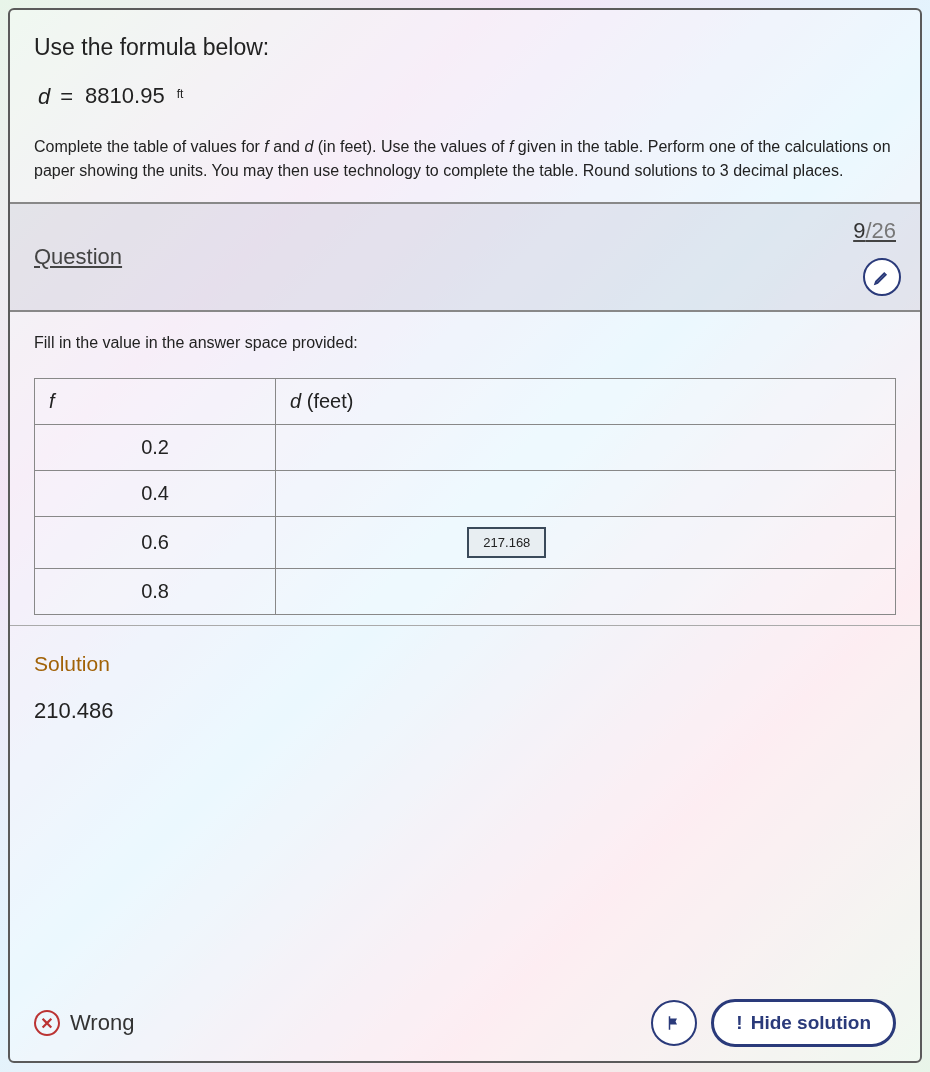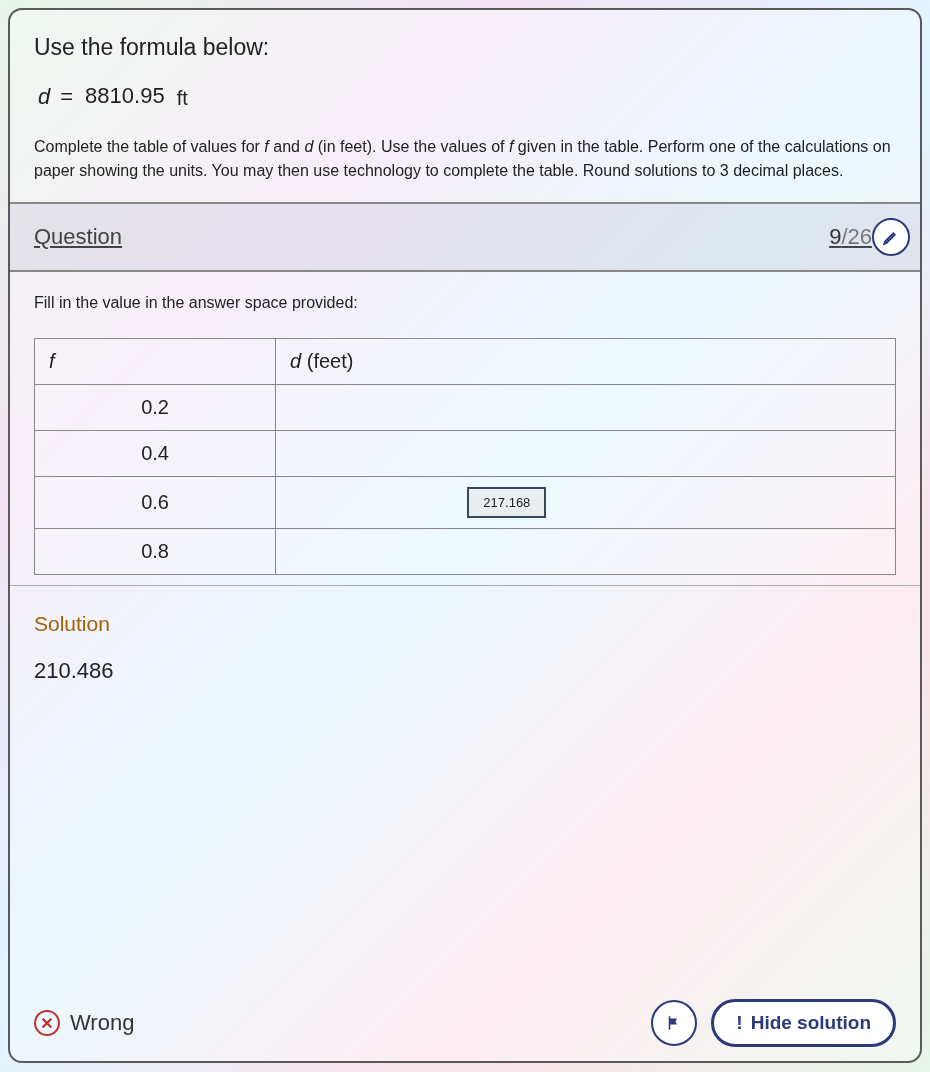--- a/index.html
+++ b/index.html
@@ -7,21 +7,21 @@
     font-family: Arial, Helvetica, sans-serif;
     background: linear-gradient(135deg, #e8f5e9 0%, #f3e5f5 25%, #e1f5fe 50%, #fce4ec 75%, #e8f5e9 100%);
     width: 930px;
     height: 1072px;
     overflow: hidden;
     color: #222;
   }
   .card {
     margin: 8px 8px 0 8px;
     border: 2px solid #5a5a5a;
-    border-radius: 14px;
+    border-radius: 6px;
     background: rgba(255,255,255,0.35);
     height: 1055px;
     overflow: hidden;
     position: relative;
   }
   .top-section {
     padding: 24px 24px 20px 24px;
   }
   .prompt-1 {
     font-size: 23px;
@@ -36,41 +36,43 @@
   .formula .lhs { font-style: italic; margin-right: 4px; }
   .formula .eq { margin: 0 6px; }
   .frac {
     display: inline-flex;
     flex-direction: column;
     align-items: center;
     line-height: 1.2;
   }
   .frac .num { padding: 0 6px 2px 6px; }
   .frac .den { border-top: 2px solid #222; padding: 2px 6px 0 6px; }
-  .formula .unit { margin-left: 6px; align-self: flex-start; margin-top: 4px; font-size: 20px;}
+  .formula .unit { margin-left: 6px; align-self: flex-start; margin-top: 4px; font-size: 12px;}
   .prompt-2 {
     font-size: 16px;
     line-height: 1.45;
   }
   .prompt-2 .ital { font-style: italic; }
   .question-bar {
     display: flex;
     justify-content: space-between;
     align-items: center;
     padding: 14px 24px;
     border-top: 2px solid #888;
     border-bottom: 2px solid #888;
     background: rgba(180,180,200,0.25);
     font-size: 22px;
     color: #444;
     text-decoration: underline;
   }
   .question-bar .right {
     display: flex;
     align-items: center;
+    gap: 14px;
+    flex-direction: column;
   }
   .q-count { font-size: 22px; color: #333; }
   .q-count .total { color: #777; }
   .edit-circle {
     width: 38px; height: 38px;
     border-radius: 50%;
     background: #fff;
     border: 2px solid #2a3a7a;
     display: flex; align-items: center; justify-content: center;
     margin-right: -14px;

